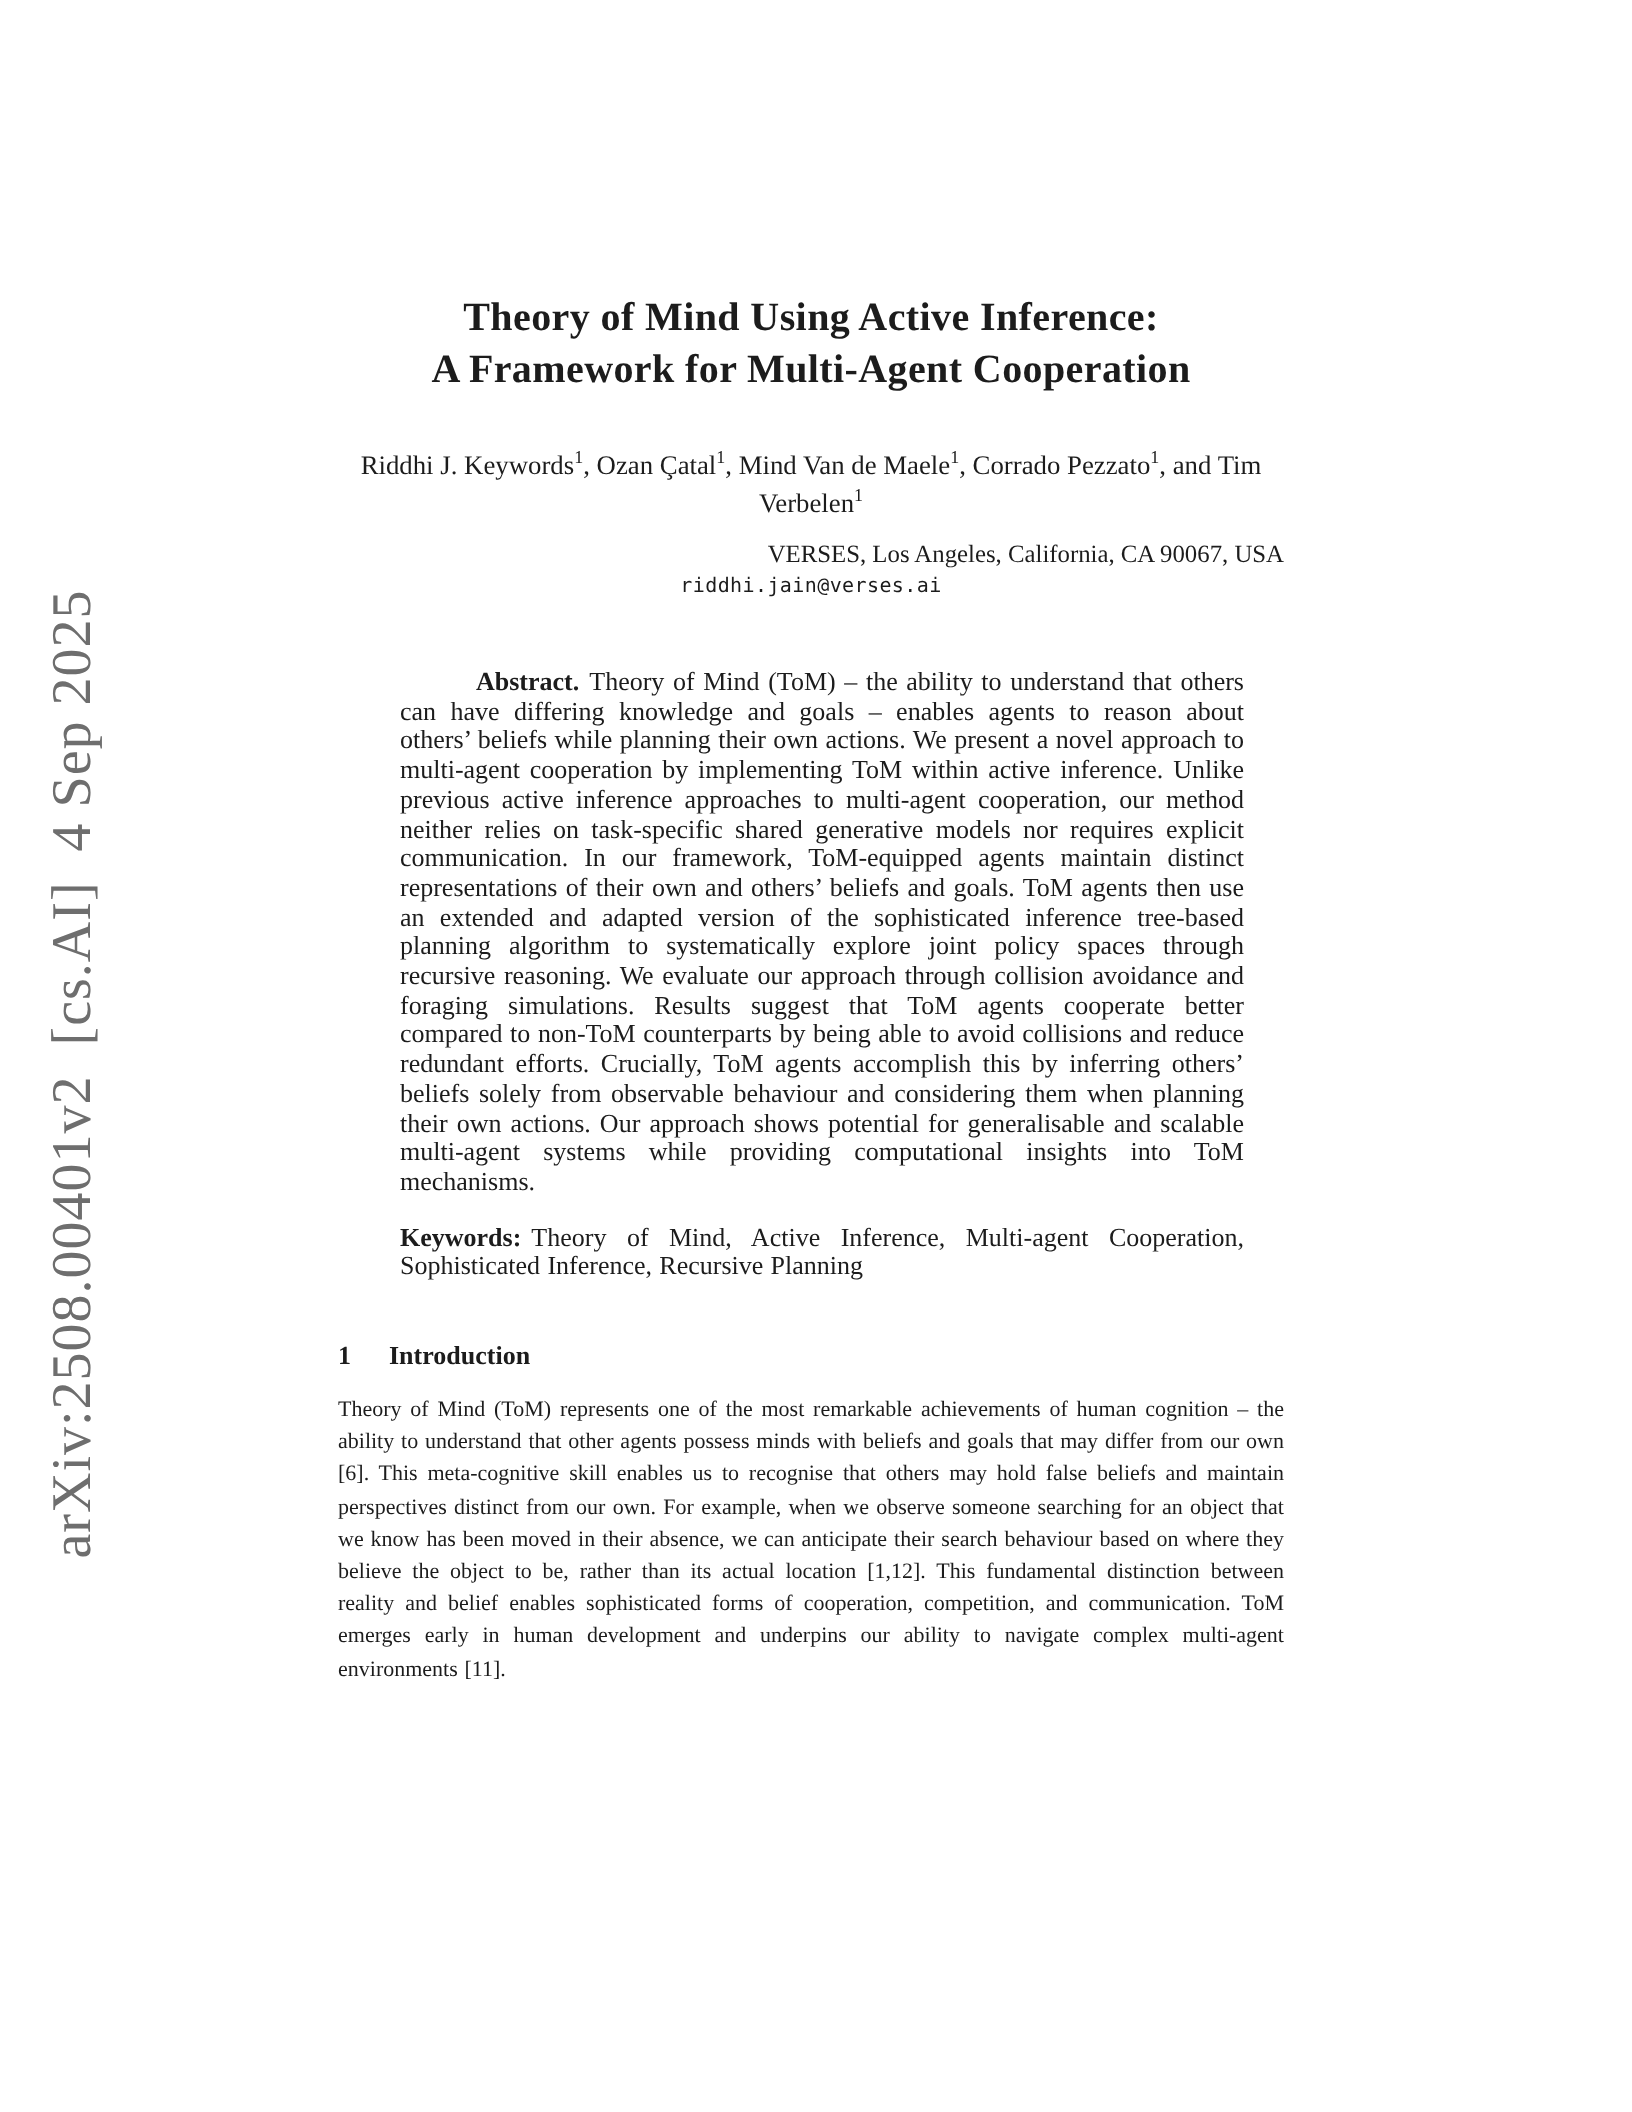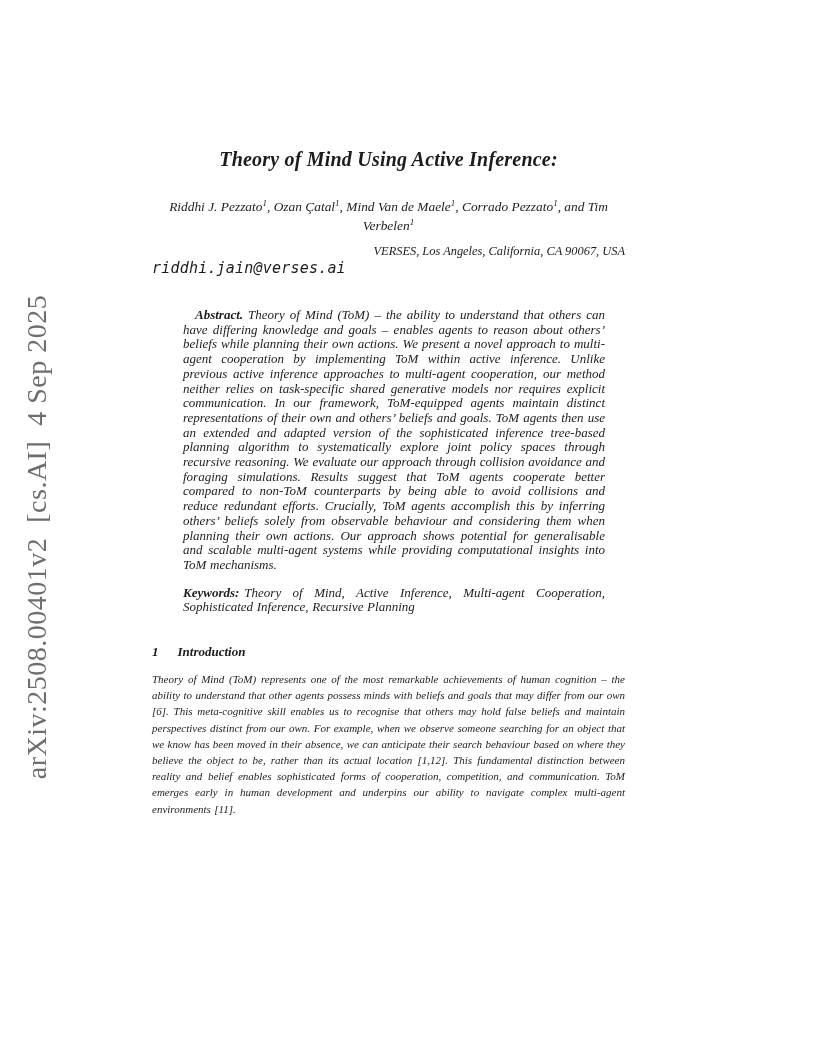--- a/index.html
+++ b/index.html
@@ -19,24 +19,23 @@
     left: 37px;
     transform: translate(-50%, -50%) rotate(-90deg);
     white-space: pre;
     font-family: "Liberation Serif", "DejaVu Serif", serif;
     font-size: 28px;
     color: #6e6e6e;
     letter-spacing: 0.5px;
   }
   .column {
     position: absolute;
-    left: 152px;
+    left: 169px;
     top: 0;
     width: 473px;
-    font-style: italic;
   }
   .title {
     margin-top: 146px;
     font-size: 20px;
     line-height: 26px;
     font-weight: 700;
     text-align: center;
     letter-spacing: 0.2px;
   }
   .title-line { display: block; }
@@ -53,35 +52,35 @@
   }
   .affiliation {
     margin-top: 9px;
     font-size: 12.4px;
     line-height: 15px;
     text-align: right;
   }
   .email {
     margin-top: 2px;
     font-family: "DejaVu Sans Mono", "Liberation Mono", monospace;
-    font-size: 15px;
+    font-size: 10px;
     line-height: 14px;
-    text-align: left;
+    text-align: center;
     letter-spacing: 0.2px;
   }
   .abstract {
     margin: 33px 0 0 31px;
     width: 422px;
     font-size: 13px;
     line-height: 14.7px;
     text-align: justify;
     text-indent: 12px;
     word-spacing: 0.4px;
   }
-  .abstract-label { font-weight: 700; margin-right: 5px; }
+  .abstract-label { font-weight: 700; margin-right: 5px; margin-left: 26px; }
   .keywords {
     margin: 13px 0 0 31px;
     width: 422px;
     font-size: 13px;
     line-height: 14.7px;
     text-align: justify;
     word-spacing: 0.4px;
   }
   .keywords-label { font-weight: 700; margin-right: 5px; }
   .section-heading {
@@ -103,23 +102,24 @@
 <body>
 
 <div class="page">
 
   <div class="watermark">arXiv:2508.00401v2  [cs.AI]  4 Sep 2025</div>
 
   <main class="column">
 
     <h1 class="title">
         <span class="title-line">Theory of Mind Using Active Inference:</span>
+        <span class="title-line">A Framework for Multi-Agent Cooperation</span>
       </h1>
 
-    <p class="authors"><span><span>Riddhi J. Pezzato</span><sup>1</sup><span>, </span></span><span><span>Ozan Çatal</span><sup>1</sup><span>, </span></span><span><span>Mind Van de Maele</span><sup>1</sup><span>, </span></span><span><span>Corrado Pezzato</span><sup>1</sup><span>, and </span></span><span><span>Tim Verbelen</span><sup>1</sup><span></span></span></p>
+    <p class="authors"><span><span>Riddhi J. Keywords</span><sup>1</sup><span>, </span></span><span><span>Ozan Çatal</span><sup>1</sup><span>, </span></span><span><span>Mind Van de Maele</span><sup>1</sup><span>, </span></span><span><span>Corrado Pezzato</span><sup>1</sup><span>, and </span></span><span><span>Tim Verbelen</span><sup>1</sup><span></span></span></p>
 
     <p class="affiliation">VERSES, Los Angeles, California, CA 90067, USA</p>
 
     <p class="email">riddhi.jain@verses.ai</p>
 
     <div class="abstract"><span class="abstract-label">Abstract.</span><span>Theory of Mind (ToM) – the ability to understand that others can have differing knowledge and goals – enables agents to reason about others’ beliefs while planning their own actions. We present a novel approach to multi-agent cooperation by implementing ToM within active inference. Unlike previous active inference approaches to multi-agent cooperation, our method neither relies on task-specific shared generative models nor requires explicit communication. In our framework, ToM-equipped agents maintain distinct representations of their own and others’ beliefs and goals. ToM agents then use an extended and adapted version of the sophisticated inference tree-based planning algorithm to systematically explore joint policy spaces through recursive reasoning. We evaluate our approach through collision avoidance and foraging simulations. Results suggest that ToM agents cooperate better compared to non-ToM counterparts by being able to avoid collisions and reduce redundant efforts. Crucially, ToM agents accomplish this by inferring others’ beliefs solely from observable behaviour and considering them when planning their own actions. Our approach shows potential for generalisable and scalable multi-agent systems while providing computational insights into ToM mechanisms.</span></div>
 
     <div class="keywords"><span class="keywords-label">Keywords:</span><span>Theory of Mind, Active Inference, Multi-agent Cooperation, Sophisticated Inference, Recursive Planning</span></div>
 
     <h2 class="section-heading"><span class="section-number">1</span><span>Introduction</span></h2>

